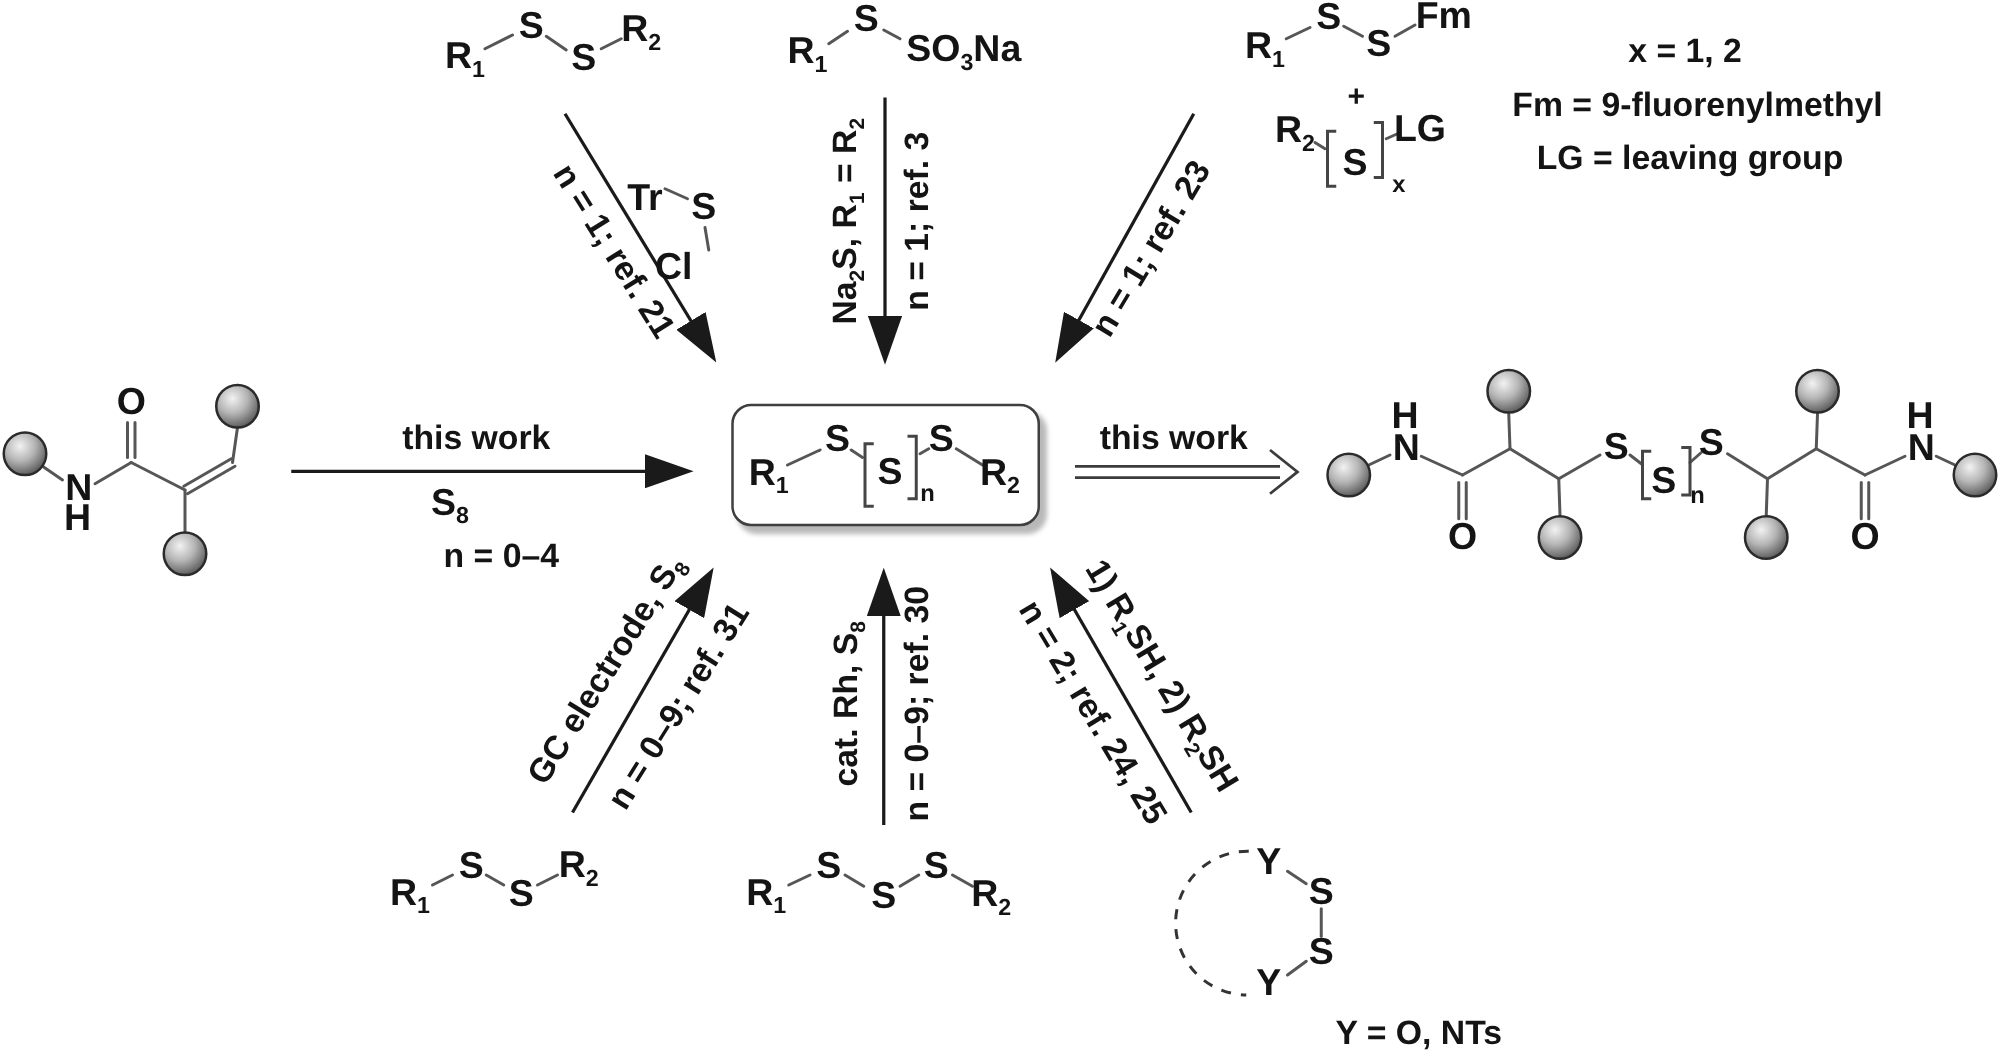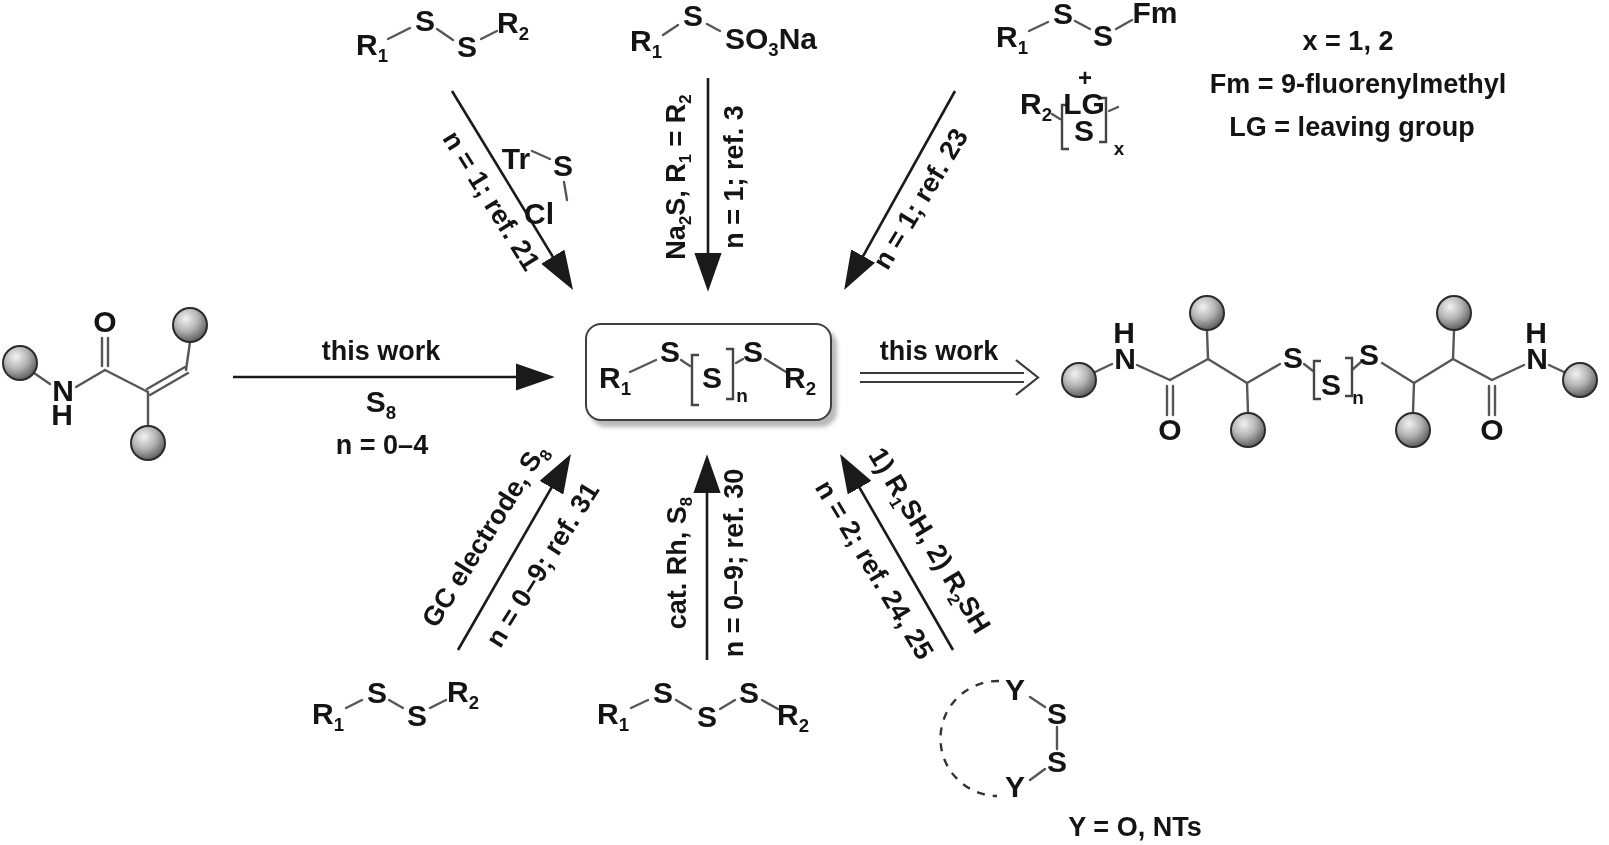--- a/index.html
+++ b/index.html
@@ -161,34 +161,34 @@
   <div class="t lbl" style="left:734px;top:177px;transform:translate(-50%,-50%) rotate(-90deg)">n = 1; ref. 3</div>
 
   <div class="t atom" style="left:1012px;top:40px">R<sub>1</sub></div>
   <div class="t atom" style="left:1063px;top:14px">S</div>
   <div class="t atom" style="left:1103px;top:36px">S</div>
   <div class="t atom" style="left:1155px;top:13px">Fm</div>
   <div class="t plus" style="left:1085px;top:78px">+</div>
   <div class="t atom" style="left:1036px;top:107px">R<sub>2</sub></div>
   <div class="t atom" style="left:1084px;top:131px">S</div>
   <div class="t ssub" style="left:1119px;top:148px">x</div>
-  <div class="t atom" style="left:1084px;top:104px">LG</div>
+  <div class="t atom" style="left:1136px;top:104px">LG</div>
   <div class="t lbl" style="left:921px;top:199px;transform:translate(-50%,-50%) rotate(-59deg)">n = 1; ref. 23</div>
 
   <div class="t lbl" style="left:1348px;top:41px">x = 1, 2</div>
   <div class="t lbl" style="left:1358px;top:84px">Fm = 9-fluorenylmethyl</div>
   <div class="t lbl" style="left:1352px;top:127px">LG = leaving group</div>
 
   <div class="t atom" style="left:63px;top:391px">N</div>
   <div class="t atom" style="left:62px;top:415px">H</div>
   <div class="t atom" style="left:105px;top:322px">O</div>
 
   <div class="t lbl" style="left:381px;top:351px">this work</div>
-  <div class="t atom" style="left:381px;top:405px">S<sub>8</sub></div>
-  <div class="t lbl" style="left:382px;top:445px">n = 0–4</div>
+  <div class="t atom" style="left:360px;top:405px">S<sub>8</sub></div>
+  <div class="t lbl" style="left:401px;top:445px">n = 0–4</div>
 
   <div class="t atom" style="left:615px;top:381px">R<sub>1</sub></div>
   <div class="t atom" style="left:670px;top:352px">S</div>
   <div class="t atom" style="left:712px;top:378px">S</div>
   <div class="t ssub" style="left:742px;top:395px">n</div>
   <div class="t atom" style="left:753px;top:352px">S</div>
   <div class="t atom" style="left:800px;top:381px">R<sub>2</sub></div>
 
   <div class="t lbl" style="left:939px;top:351px">this work</div>
 

